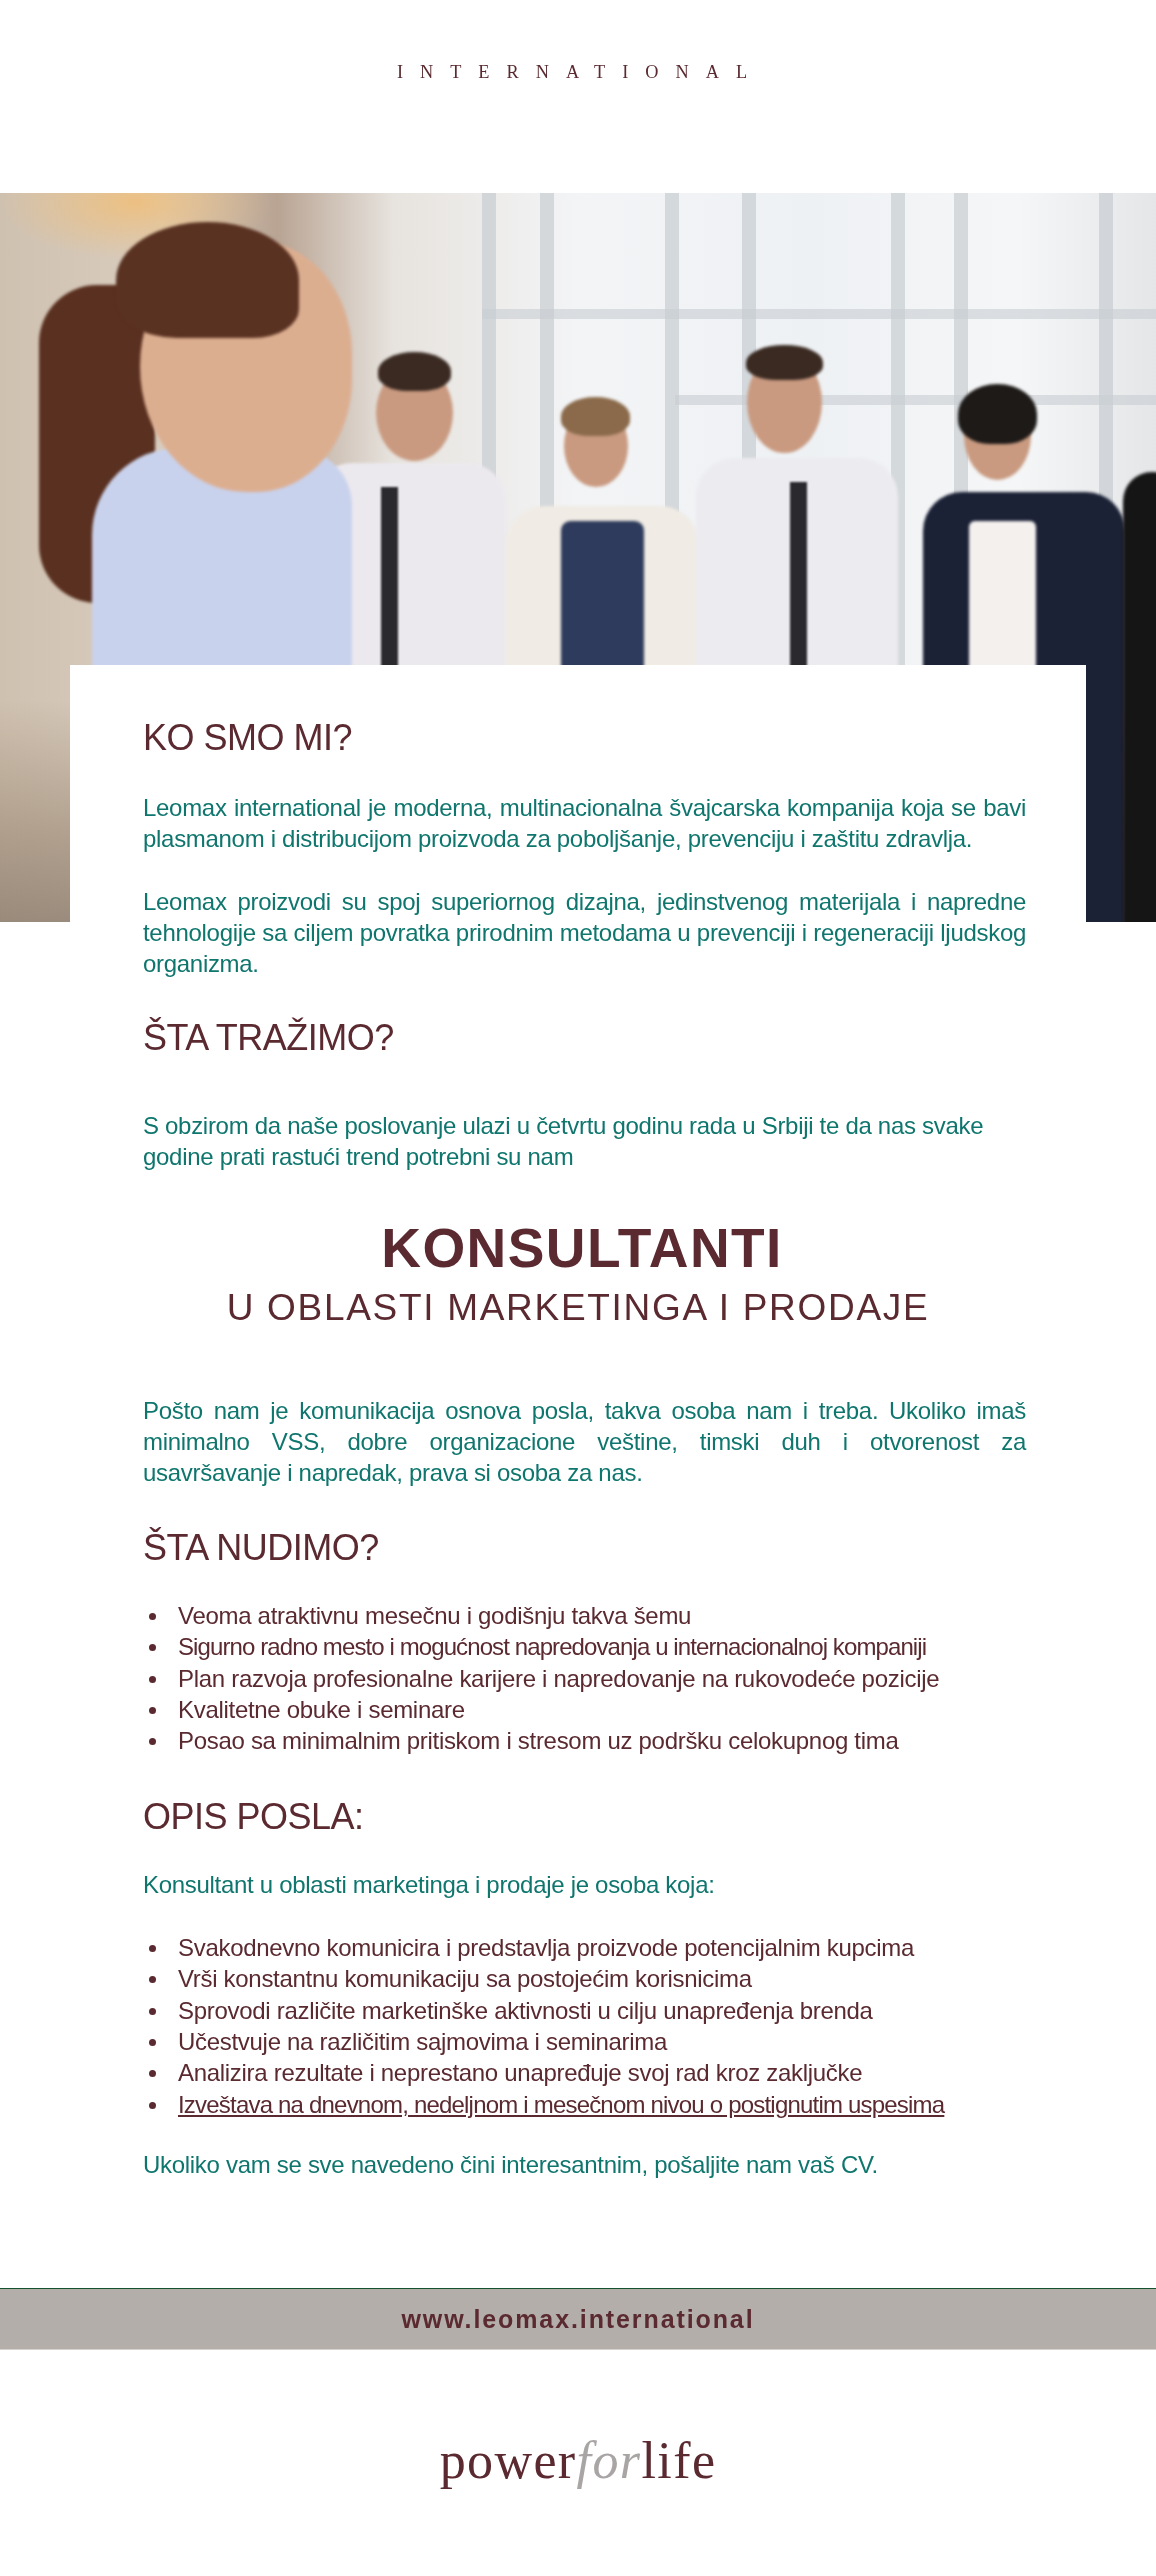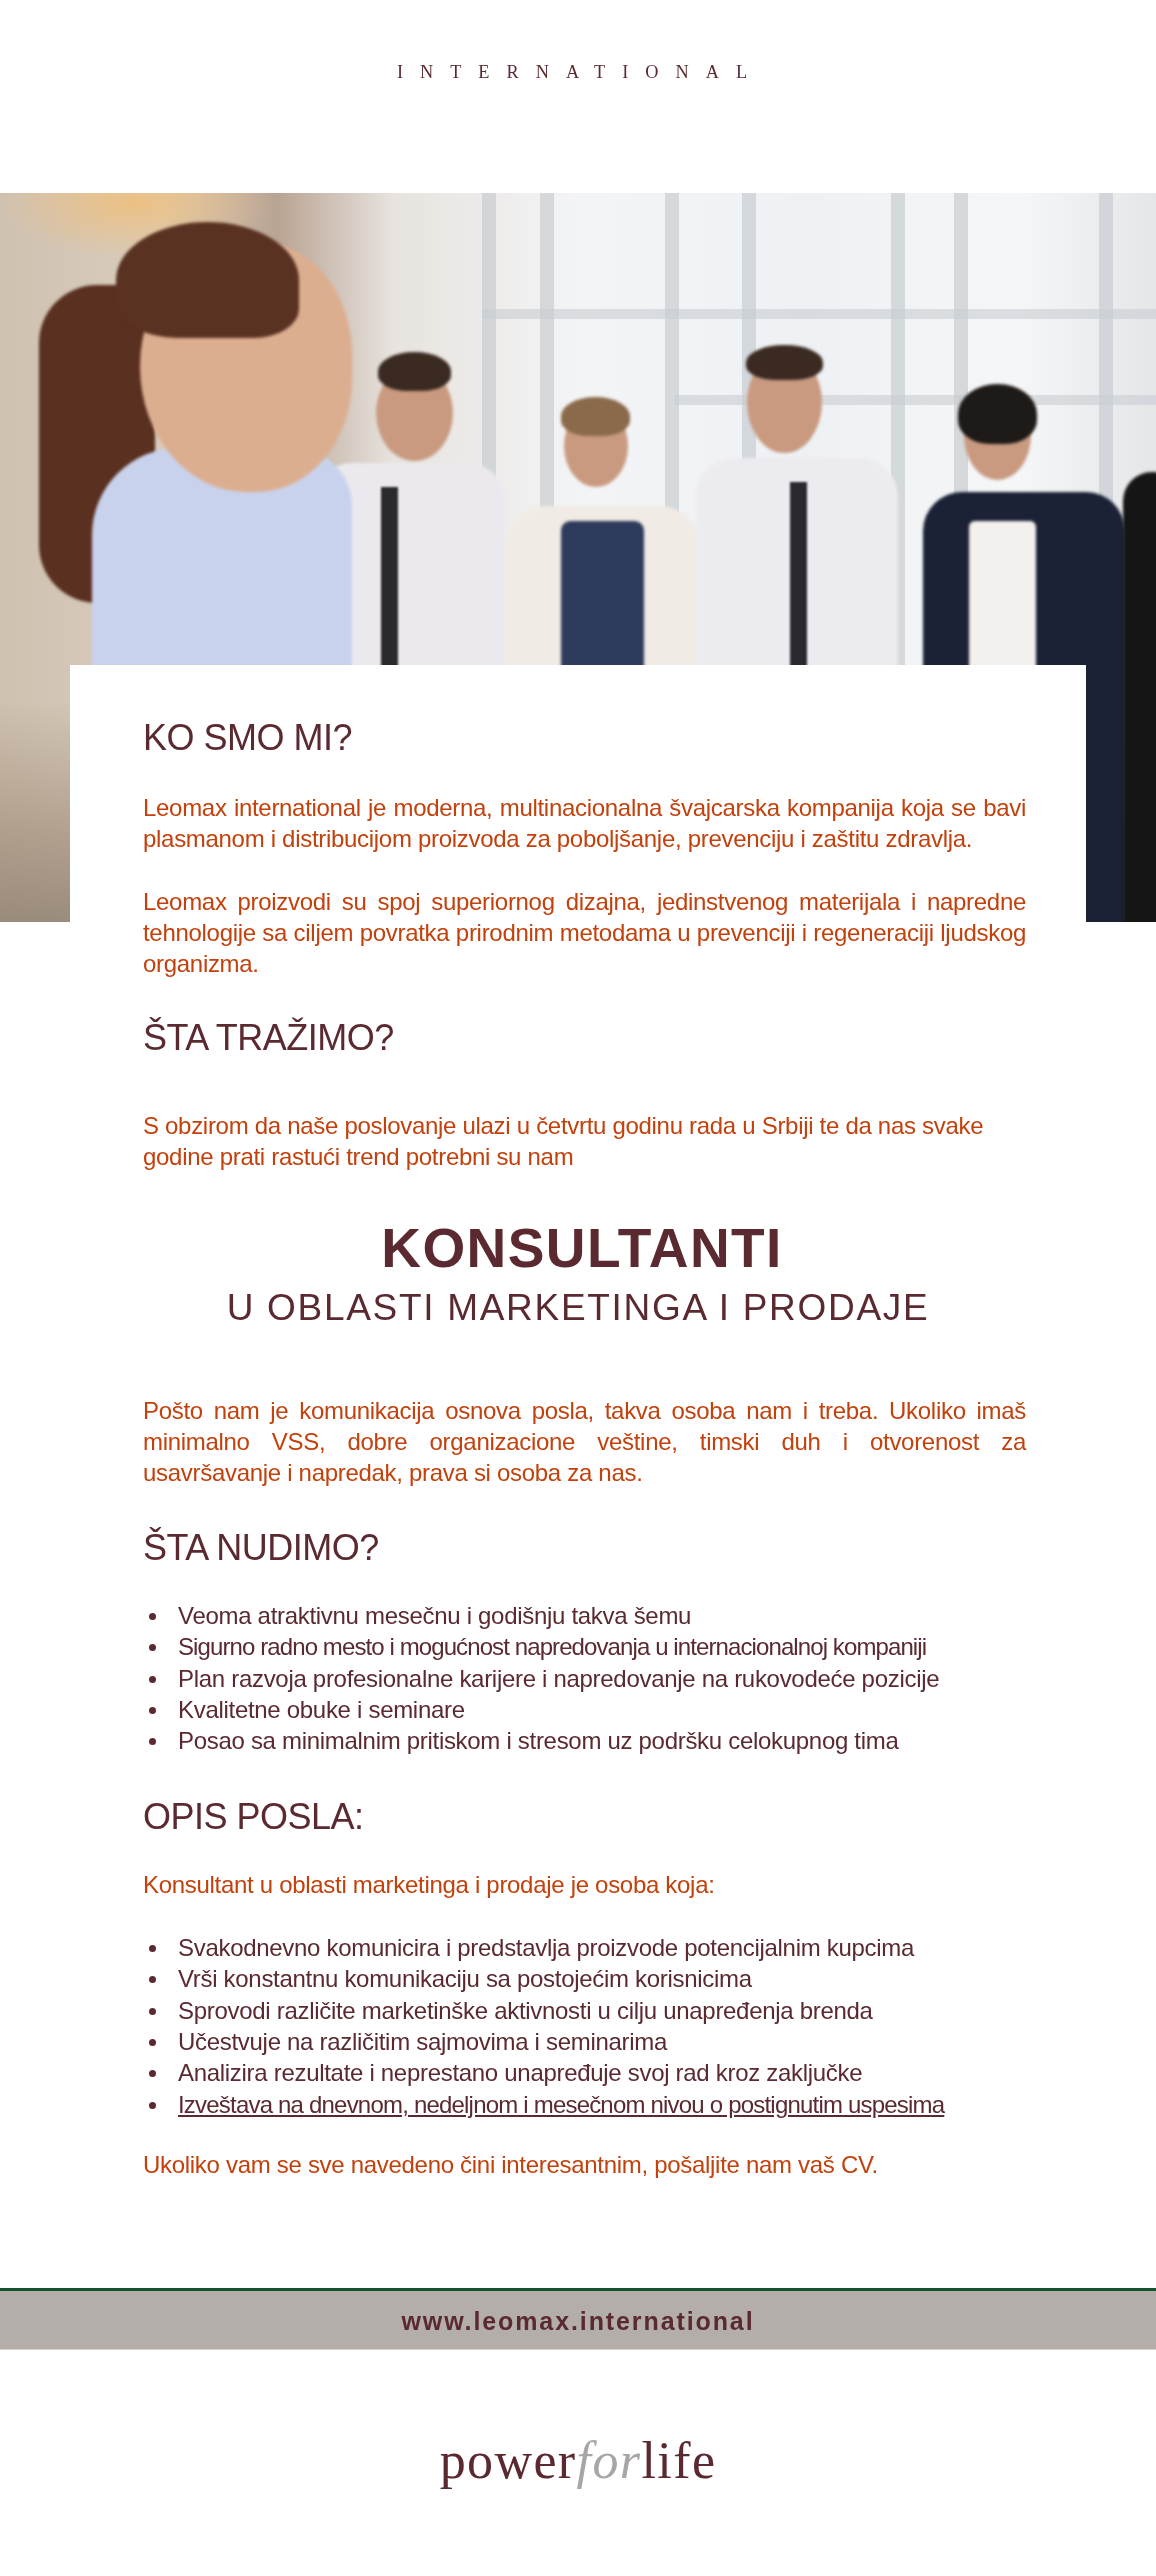--- a/index.html
+++ b/index.html
@@ -25,33 +25,33 @@
   .head { position: absolute; border-radius: 50%; background: #c99a80; filter: blur(1.4px); }
   .hair { position: absolute; border-radius: 50% 50% 40% 40%; background: #3a2a22; filter: blur(1.4px); }
   .body { position: absolute; border-radius: 39px 39px 0 0; filter: blur(1.4px); }
   .tie { position: absolute; background: #2a2a2e; filter: blur(1px); }
 
   
   .card { position: absolute; top: 665px; left: 70px; width: 1016px; height: 1590px; background: #ffffff; }
   .content { position: absolute; left: 143px; width: 883px; }
 
   h2.section { font-family: "Liberation Sans", "DejaVu Sans", sans-serif; font-weight: normal; font-size: 36px; color: #5a2a30; letter-spacing: -0.5px; line-height: 42px; }
-  p.body-text { font-size: 24px; line-height: 31px; color: #c2410c; text-align: justify; letter-spacing: -0.3px; }
+  p.body-text { font-size: 24px; line-height: 31px; color: #0f766e; text-align: justify; letter-spacing: -0.3px; }
   p.body-left { text-align: left; }
 
   ul.bullets { list-style: none; }
   ul.bullets li { position: absolute; left: 0; font-size: 24px; line-height: 31px; white-space: nowrap; letter-spacing: -0.3px; }
   ul.bullets li .dot { position: absolute; left: 5.8px; top: 12.5px; width: 7.7px; height: 7.7px; border-radius: 50%; background: #5a2a30; }
   ul.bullets li .txt { position: absolute; left: 35px; top: 0; }
 
   .big-title { position: absolute; top: 1217px; left: 0; width: 1156px; text-align: center; font-weight: bold; font-size: 55px; letter-spacing: 1.4px; color: #5a2a30; line-height: 62px; padding-left: 8px; }
   .sub-title { position: absolute; top: 1287px; left: 0; width: 1156px; text-align: center; font-size: 37px; letter-spacing: 1.7px; color: #5a2a30; line-height: 42px; }
 
   
-  .url-band { position: absolute; top: 2288px; left: 0; width: 1156px; height: 62px; background: #b3aeaa; border-top: 3px solid #14532d; border-bottom: 1px solid #d8d4d0; }
+  .url-band { position: absolute; top: 2288px; left: 0; width: 1156px; height: 62px; background: #b3aeaa; border-top: 1px solid #14532d; border-bottom: 1px solid #d8d4d0; }
   .url-text { display: block; text-align: center; line-height: 60px; font-size: 25px; font-weight: bold; letter-spacing: 1.9px; color: #5a2a30; text-decoration: none; }
 
   .tagline { position: absolute; top: 2432px; left: 0; width: 1156px; text-align: center; font-family: "Liberation Serif", "DejaVu Serif", serif; font-size: 52px; letter-spacing: 1.4px; color: #5a2a30; line-height: 58px; }
   .tagline .for { font-style: italic; color: #a8a5a4; }
 </style>
 </head>
 <body>
 
 <div class="logo">
   <div class="logo-sub">INTERNATIONAL</div>

